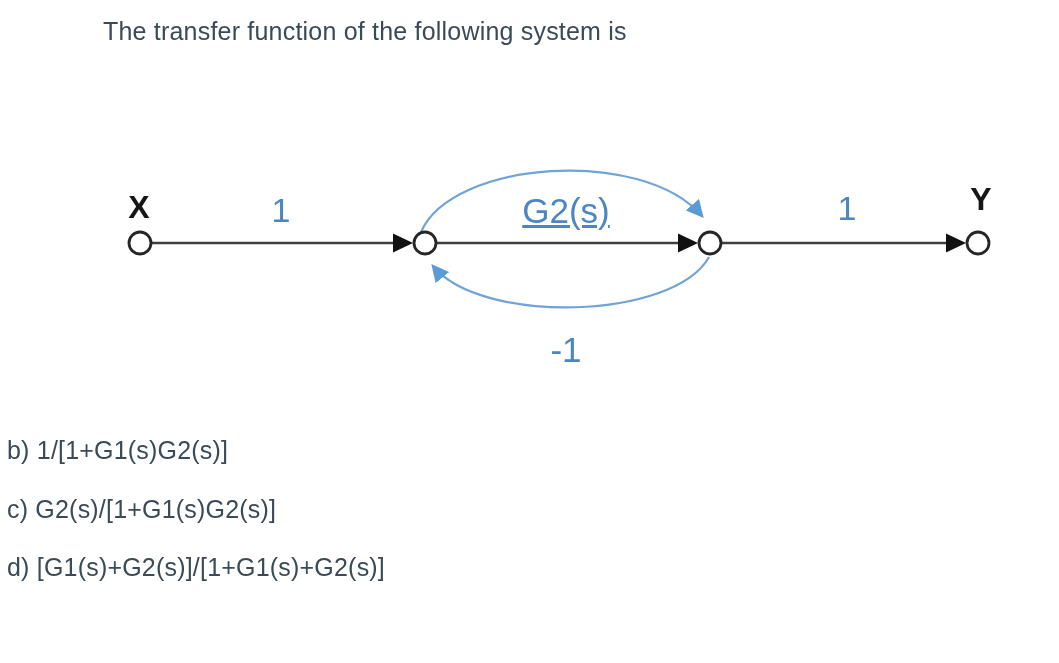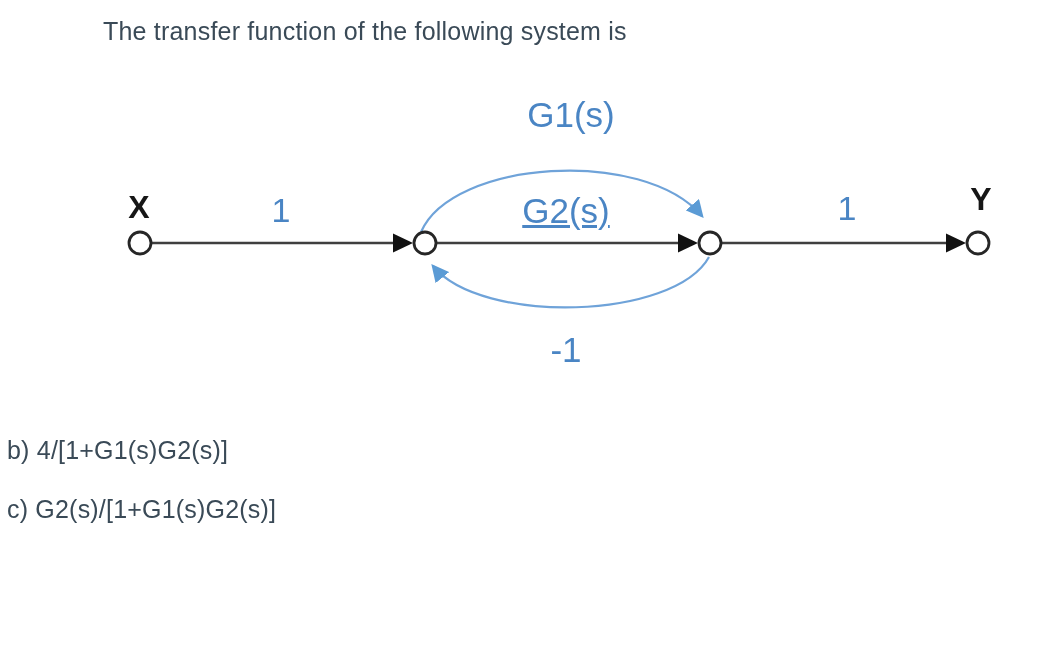--- a/index.html
+++ b/index.html
@@ -101,28 +101,28 @@
     <circle cx="140" cy="243" r="11" fill="#ffffff" stroke="#262626" stroke-width="2.8"></circle>
     <circle cx="425" cy="243" r="11" fill="#ffffff" stroke="#262626" stroke-width="2.8"></circle>
     <circle cx="710" cy="243" r="11" fill="#ffffff" stroke="#262626" stroke-width="2.8"></circle>
     <circle cx="978" cy="243" r="11" fill="#ffffff" stroke="#262626" stroke-width="2.8"></circle>
   </svg>
 
   <div class="dia-label dia-black" style="left:139px;top:207px;">X</div>
 
   <div class="dia-label dia-blue" style="left:281px;top:210px;">1</div>
 
-  <div class="dia-label dia-blue-big" style="left:571px;top:115px;">G1(s)</div>
 
   <div class="dia-label dia-blue-big" style="left:566px;top:211px;text-decoration:underline;">G2(s)</div>
 
   <div class="dia-label dia-blue" style="left:847px;top:208px;">1</div>
 
   <div class="dia-label dia-black" style="left:981px;top:199px;font-weight:600;">Y</div>
 
   <div class="dia-label dia-blue-big" style="left:566px;top:350px;">-1</div>
 
   <div class="options">
-    <div class="option-row">b) 4/[1+G1(s)G2(s)]</div>
+    <div class="option-row">b) 1/[1+G1(s)G2(s)]</div>
     <div class="option-row">c) G2(s)/[1+G1(s)G2(s)]</div>
+    <div class="option-row">d) [G1(s)+G2(s)]/[1+G1(s)+G2(s)]</div>
   </div>
 
 </div>
 
 </body></html>

